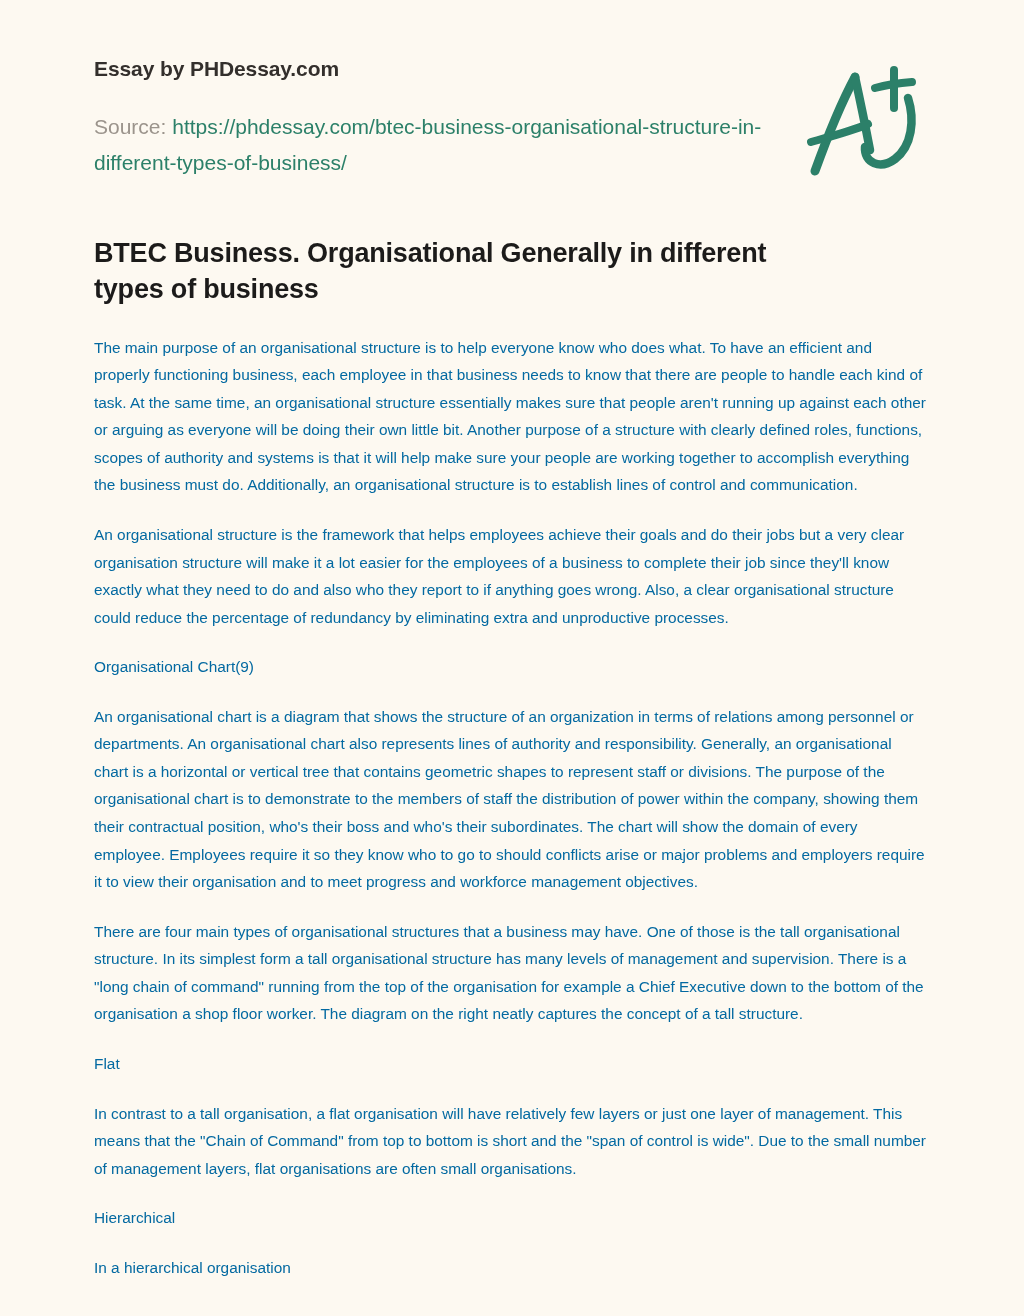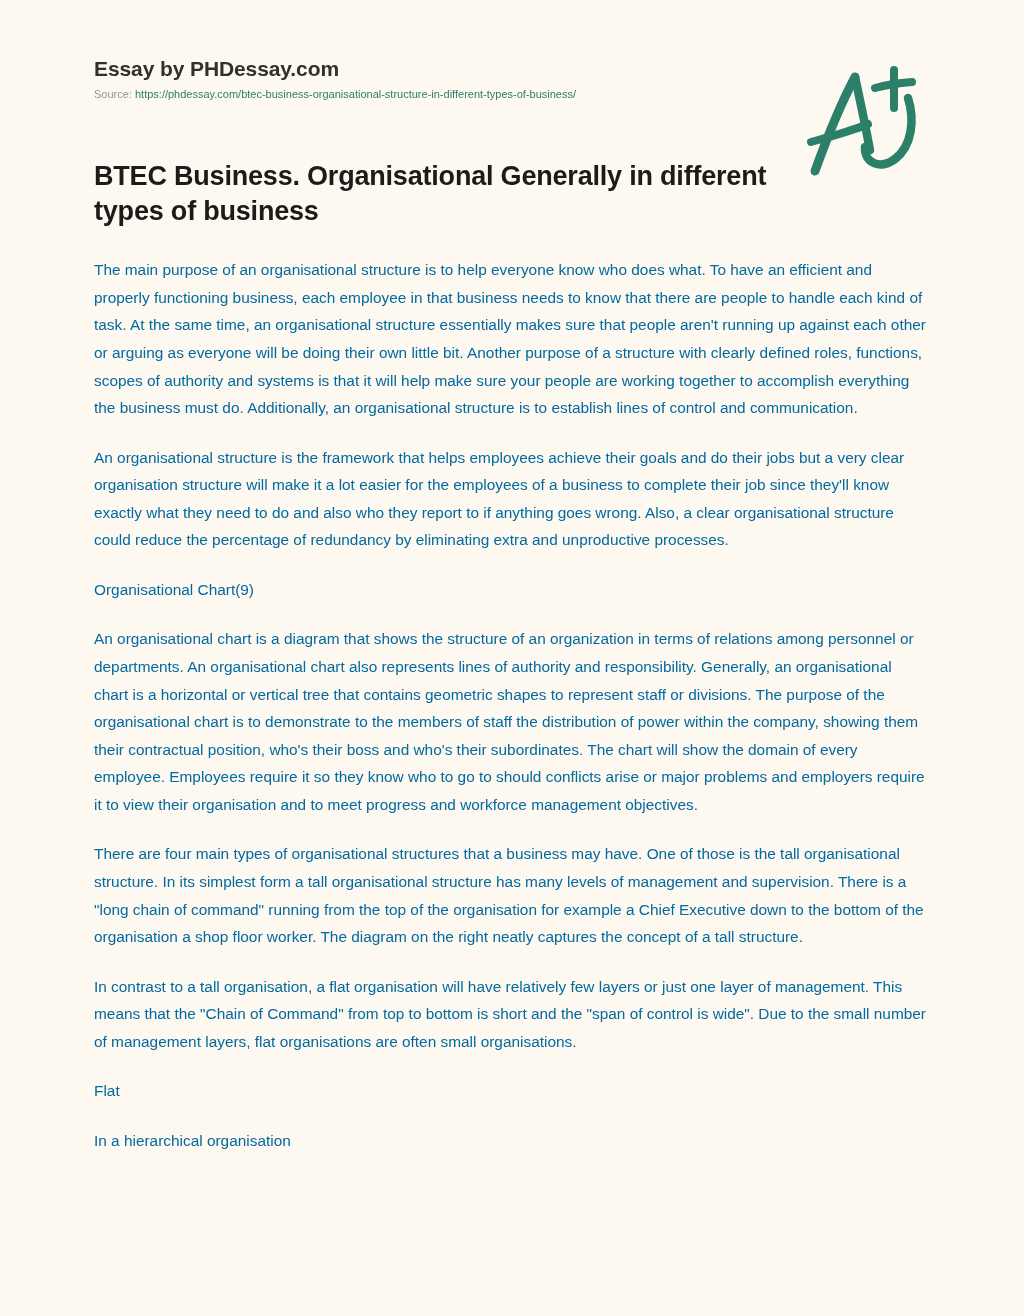--- a/index.html
+++ b/index.html
@@ -28,22 +28,22 @@
     padding-top: 56px;
   }
   .brand-line {
     font-size: 21px;
     font-weight: bold;
     color: #332f2c;
     letter-spacing: -0.1px;
     line-height: 1.2;
   }
   .source-block {
-    margin-top: 4px;
-    font-size: 11px;
+    margin-top: 28px;
+    font-size: 21px;
     line-height: 1.72;
     max-width: 740px;
     word-break: break-word;
   }
   .source-label {
     color: #9b948c;
   }
   .source-url {
     color: #2c8069;
     text-decoration: none;
@@ -124,19 +124,20 @@
 
   <div class="article">
 
     <h1 class="article-title">BTEC Business. Organisational Generally in different types of business</h1>
 
     <p class="para">The main purpose of an organisational structure is to help everyone know who does what. To have an efficient and properly functioning business, each employee in that business needs to know that there are people to handle each kind of task. At the same time, an organisational structure essentially makes sure that people aren't running up against each other or arguing as everyone will be doing their own little bit. Another purpose of a structure with clearly defined roles, functions, scopes of authority and systems is that it will help make sure your people are working together to accomplish everything the business must do. Additionally, an organisational structure is to establish lines of control and communication.</p>
     <p class="para">An organisational structure is the framework that helps employees achieve their goals and do their jobs but a very clear organisation structure will make it a lot easier for the employees of a business to complete their job since they'll know exactly what they need to do and also who they report to if anything goes wrong. Also, a clear organisational structure could reduce the percentage of redundancy by eliminating extra and unproductive processes.</p>
     <p class="para heading-para">Organisational Chart(9)</p>
     <p class="para">An organisational chart is a diagram that shows the structure of an organization in terms of relations among personnel or departments. An organisational chart also represents lines of authority and responsibility. Generally, an organisational chart is a horizontal or vertical tree that contains geometric shapes to represent staff or divisions. The purpose of the organisational chart is to demonstrate to the members of staff the distribution of power within the company, showing them their contractual position, who's their boss and who's their subordinates. The chart will show the domain of every employee. Employees require it so they know who to go to should conflicts arise or major problems and employers require it to view their organisation and to meet progress and workforce management objectives.</p>
     <p class="para">There are four main types of organisational structures that a business may have. One of those is the tall organisational structure. In its simplest form a tall organisational structure has many levels of management and supervision. There is a "long chain of command" running from the top of the organisation for example a Chief Executive down to the bottom of the organisation a shop floor worker. The diagram on the right neatly captures the concept of a tall structure.</p>
+    <p class="para heading-para">Flat</p>
     <p class="para">In contrast to a tall organisation, a flat organisation will have relatively few layers or just one layer of management. This means that the "Chain of Command" from top to bottom is short and the "span of control is wide". Due to the small number of management layers, flat organisations are often small organisations.</p>
-    <p class="para heading-para">Flat</p>
+    <p class="para heading-para">Hierarchical</p>
     <p class="para">In a hierarchical organisation</p>
 
   </div>
 
 </div>
 
 </body></html>

